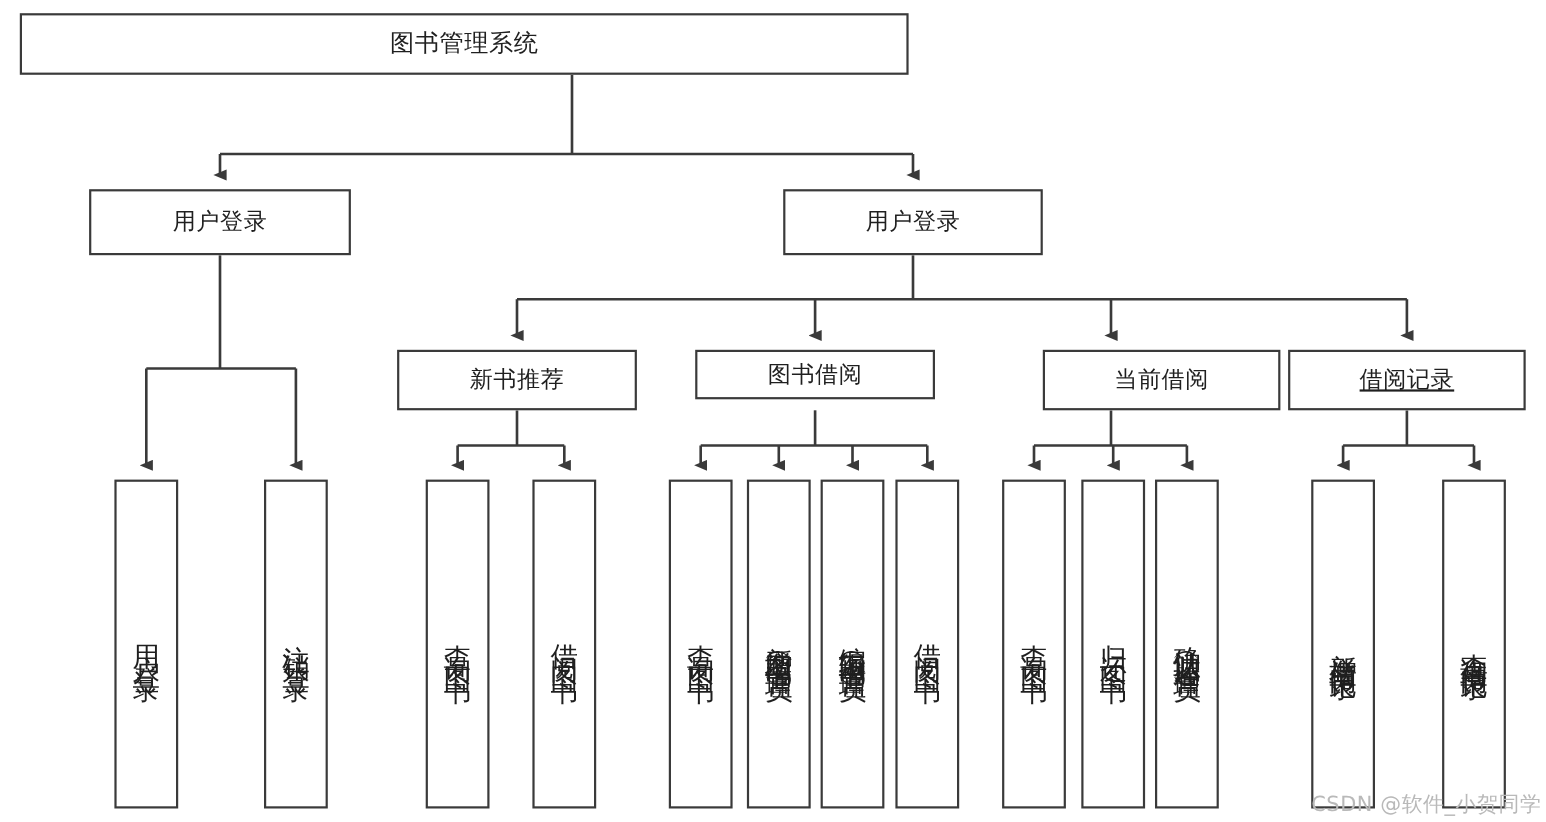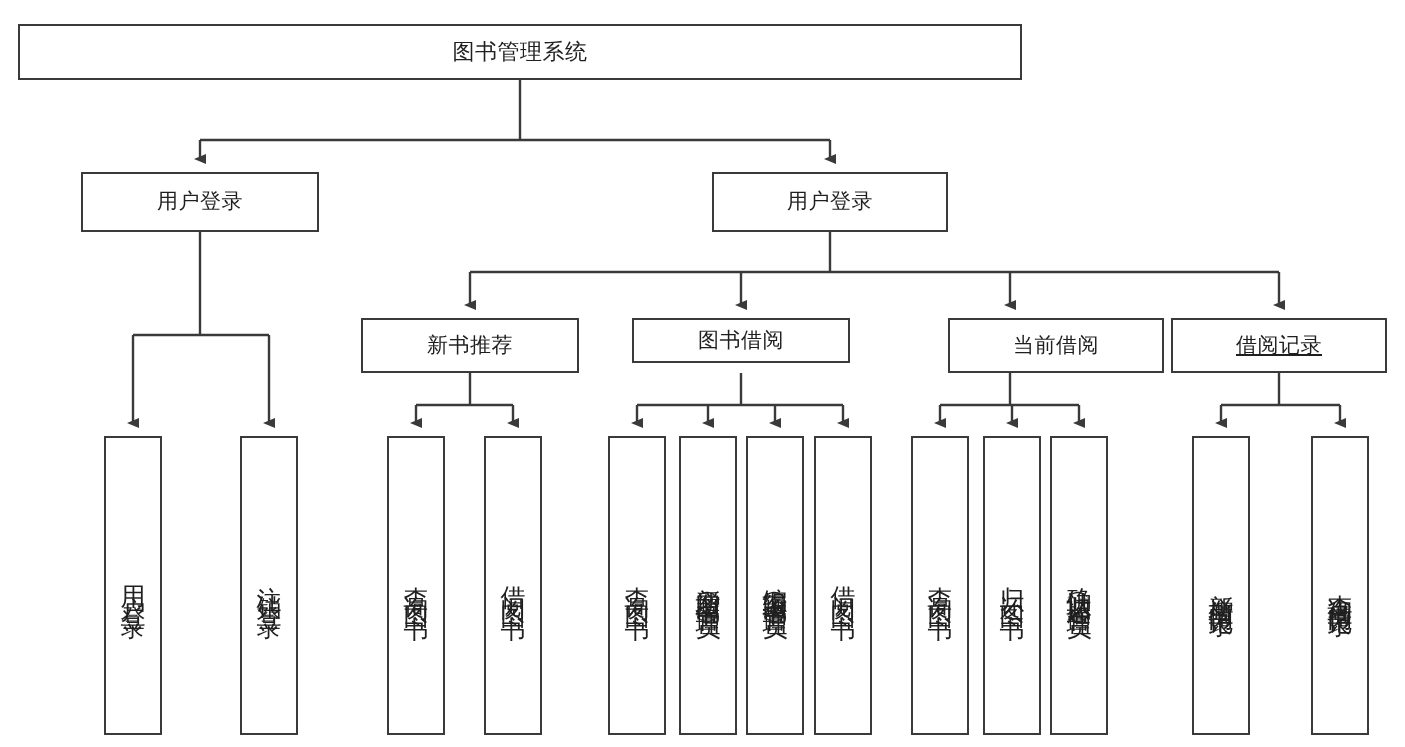--- a/index.html
+++ b/index.html
@@ -118,21 +118,21 @@
         <path d="M1012,405 L1012,423" stroke="#3a3a3a" stroke-width="2.4" fill="none" marker-end="url(#arrow)"></path>
         <path d="M1079,405 L1079,423" stroke="#3a3a3a" stroke-width="2.4" fill="none" marker-end="url(#arrow)"></path>
         <path d="M1279,373 L1279,405" stroke="#3a3a3a" stroke-width="2.4" fill="none"></path>
         <path d="M1221,405 L1340,405" stroke="#3a3a3a" stroke-width="2.4" fill="none"></path>
         <path d="M1221,405 L1221,423" stroke="#3a3a3a" stroke-width="2.4" fill="none" marker-end="url(#arrow)"></path>
         <path d="M1340,405 L1340,423" stroke="#3a3a3a" stroke-width="2.4" fill="none" marker-end="url(#arrow)"></path>
       </g>
   </svg>
 
   <div id="node-layer">
-      <div class="node horiz root" style="left: 18px; top: 12px; width: 1004px; height: 56px; margin-top: 12px;">
+      <div class="node horiz root" style="left: 18px; top: 12px; width: 808px; height: 56px;">
         <span class="label">图书管理系统</span>
       </div>
       <div class="node horiz" style="left: 81px; top: 172px; width: 238px; height: 60px;">
         <span class="label">用户登录</span>
       </div>
       <div class="node horiz" style="left: 712px; top: 172px; width: 236px; height: 60px;">
         <span class="label">用户登录</span>
       </div>
       <div class="node horiz" style="left: 361px; top: 318px; width: 218px; height: 55px;">
         <span class="label">新书推荐</span>
@@ -180,14 +180,15 @@
         <span class="label">确认归还（管理员）</span>
       </div>
       <div class="node vert tall" style="left: 1192px; top: 436px; width: 58px; height: 299px;">
         <span class="label">新增借阅记录</span>
       </div>
       <div class="node vert tall" style="left: 1311px; top: 436px; width: 58px; height: 299px;">
         <span class="label">查询借阅记录</span>
       </div>
     </div>
 
+  <div class="watermark" style="left: 1192px; top: 718px;">CSDN @软件_小贺同学</div>
 
 </div>
 
 </body></html>

